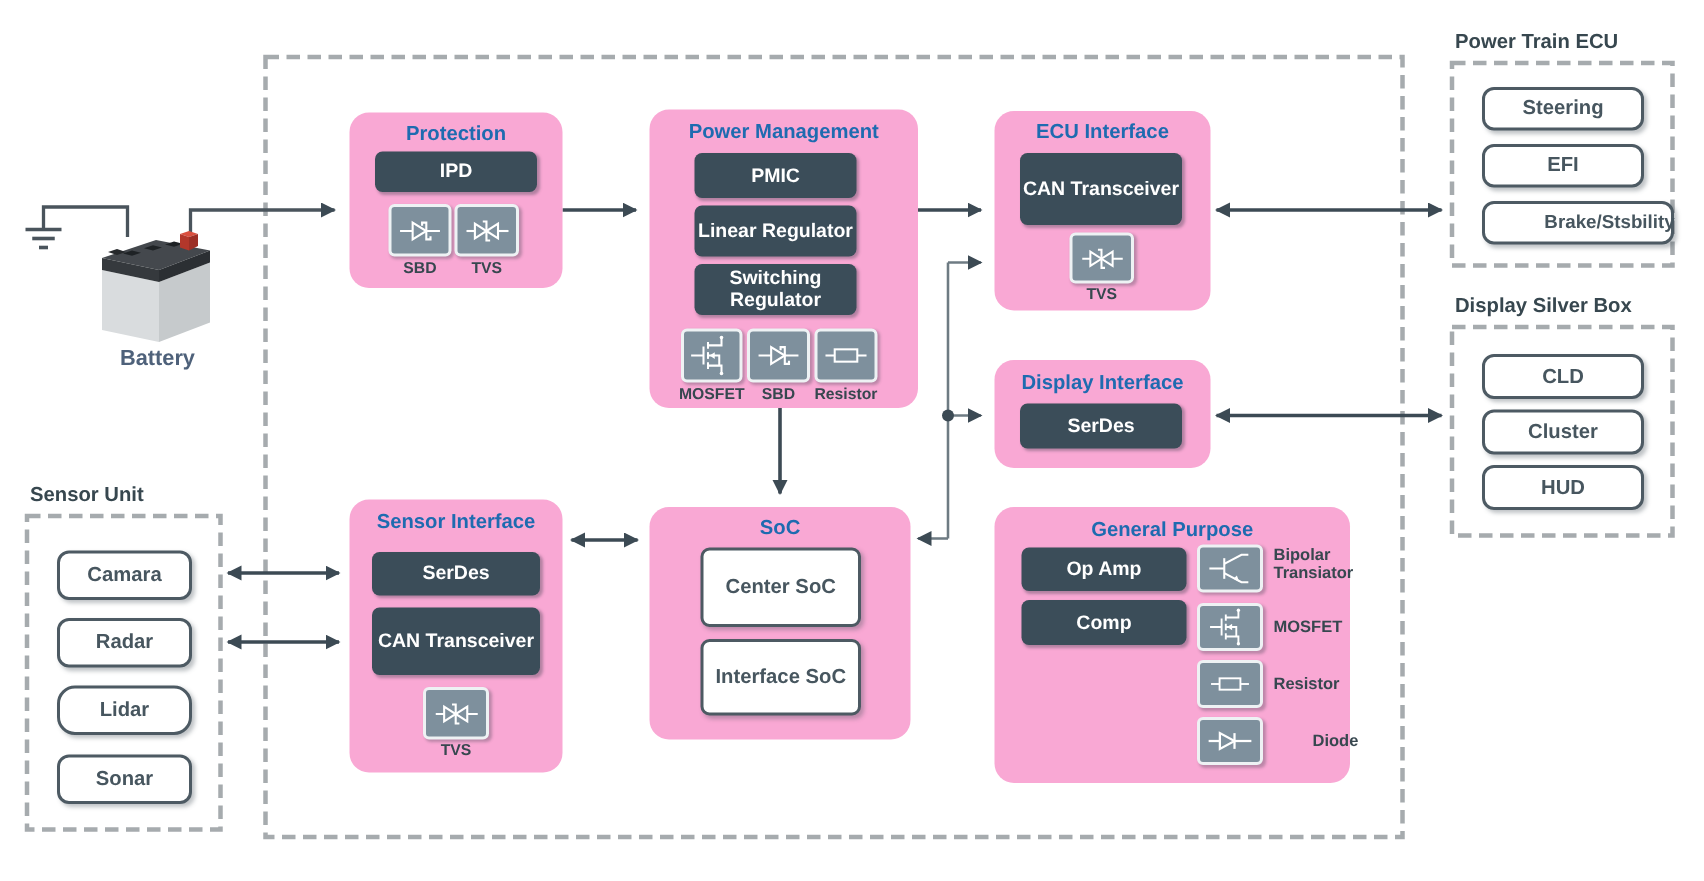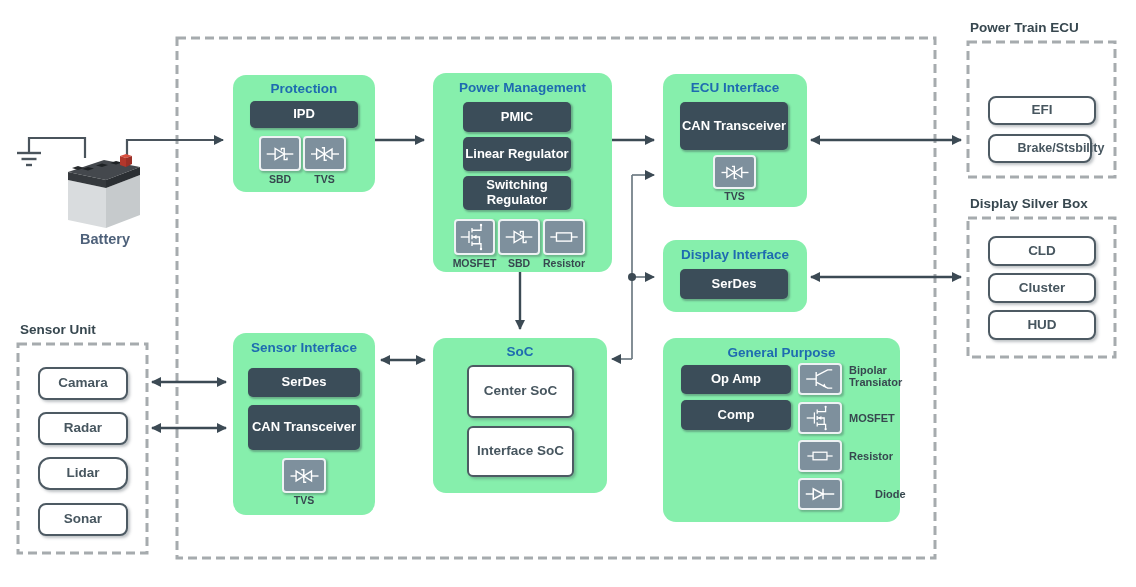--- a/index.html
+++ b/index.html
@@ -1,21 +1,21 @@
 <!DOCTYPE html>
 <html><head>
 <meta charset="utf-8">
 <style>
   html,body{margin:0;padding:0;background:#ffffff;}
   #stage{
     position:relative;width:1136px;height:587px;background:#ffffff;overflow:hidden;
     font-family:"Liberation Sans","DejaVu Sans",sans-serif;
   }
   #wires{position:absolute;left:0;top:0;z-index:1;}
-  .panel{position:absolute;background:#86efac;border-radius:13px;z-index:2;}
+  .panel{position:absolute;background:#f9a8d4;border-radius:13px;z-index:2;}
   .ptitle{position:absolute;left:0;right:0;text-align:center;color:#1e6bb0;font-weight:bold;font-size:13.5px;}
   .chip{
     position:absolute;background:#3b4d59;color:#ffffff;font-weight:bold;font-size:13px;line-height:1.15;
     border-radius:5px;display:flex;align-items:center;justify-content:center;text-align:center;
     box-shadow:1.5px 1.5px 2px rgba(45,55,65,.35);cursor:pointer;
   }
   .ibox{
     position:absolute;background:#7e909d;border:2px solid #eef2f4;border-radius:4px;box-sizing:border-box;
     box-shadow:1.5px 1.5px 2px rgba(45,55,65,.3);display:flex;align-items:center;justify-content:center;
   }
@@ -249,22 +249,23 @@
       </svg>
     </div>
     <div class="ilabel" style="left:186px;top:26px;width:52px;text-align:left;font-size:11px;">Bipolar Transiator</div>
     <div class="ilabel" style="left:186px;top:74px;width:52px;text-align:left;font-size:11px;">MOSFET</div>
     <div class="ilabel" style="left:186px;top:112px;width:52px;text-align:left;font-size:11px;">Resistor</div>
     <div class="ilabel" style="left:186px;top:150px;width:52px;text-align:left;font-size:11px;padding-left:26px;">Diode</div>
   </div>
 
   <div class="unit" style="left:968px;top:20px;width:147px;height:160px;">
     <div class="elabel" style="left:2px;top:0;">Power Train ECU</div>
+    <div class="wbtn" style="left:20px;top:38px;width:108px;height:29px;">Steering</div>
     <div class="wbtn" style="left:20px;top:76px;width:108px;height:29px;">EFI</div>
-    <div class="wbtn" style="left:20px;top:114px;width:104px;height:29px;font-size:12.5px;padding-left:42px;">Brake/Stsbility</div>
+    <div class="wbtn" style="left:20px;top:114px;width:128px;height:29px;font-size:12.5px;padding-left:42px;">Brake/Stsbility</div>
   </div>
 
   <div class="unit" style="left:968px;top:196px;width:147px;height:164px;">
     <div class="elabel" style="left:2px;top:0;">Display Silver Box</div>
     <div class="wbtn" style="left:20px;top:40px;width:108px;height:30px;">CLD</div>
     <div class="wbtn" style="left:20px;top:77px;width:108px;height:30px;">Cluster</div>
     <div class="wbtn" style="left:20px;top:114px;width:108px;height:30px;">HUD</div>
   </div>
 
   <div class="unit" style="left:18px;top:322px;width:129px;height:235px;">

